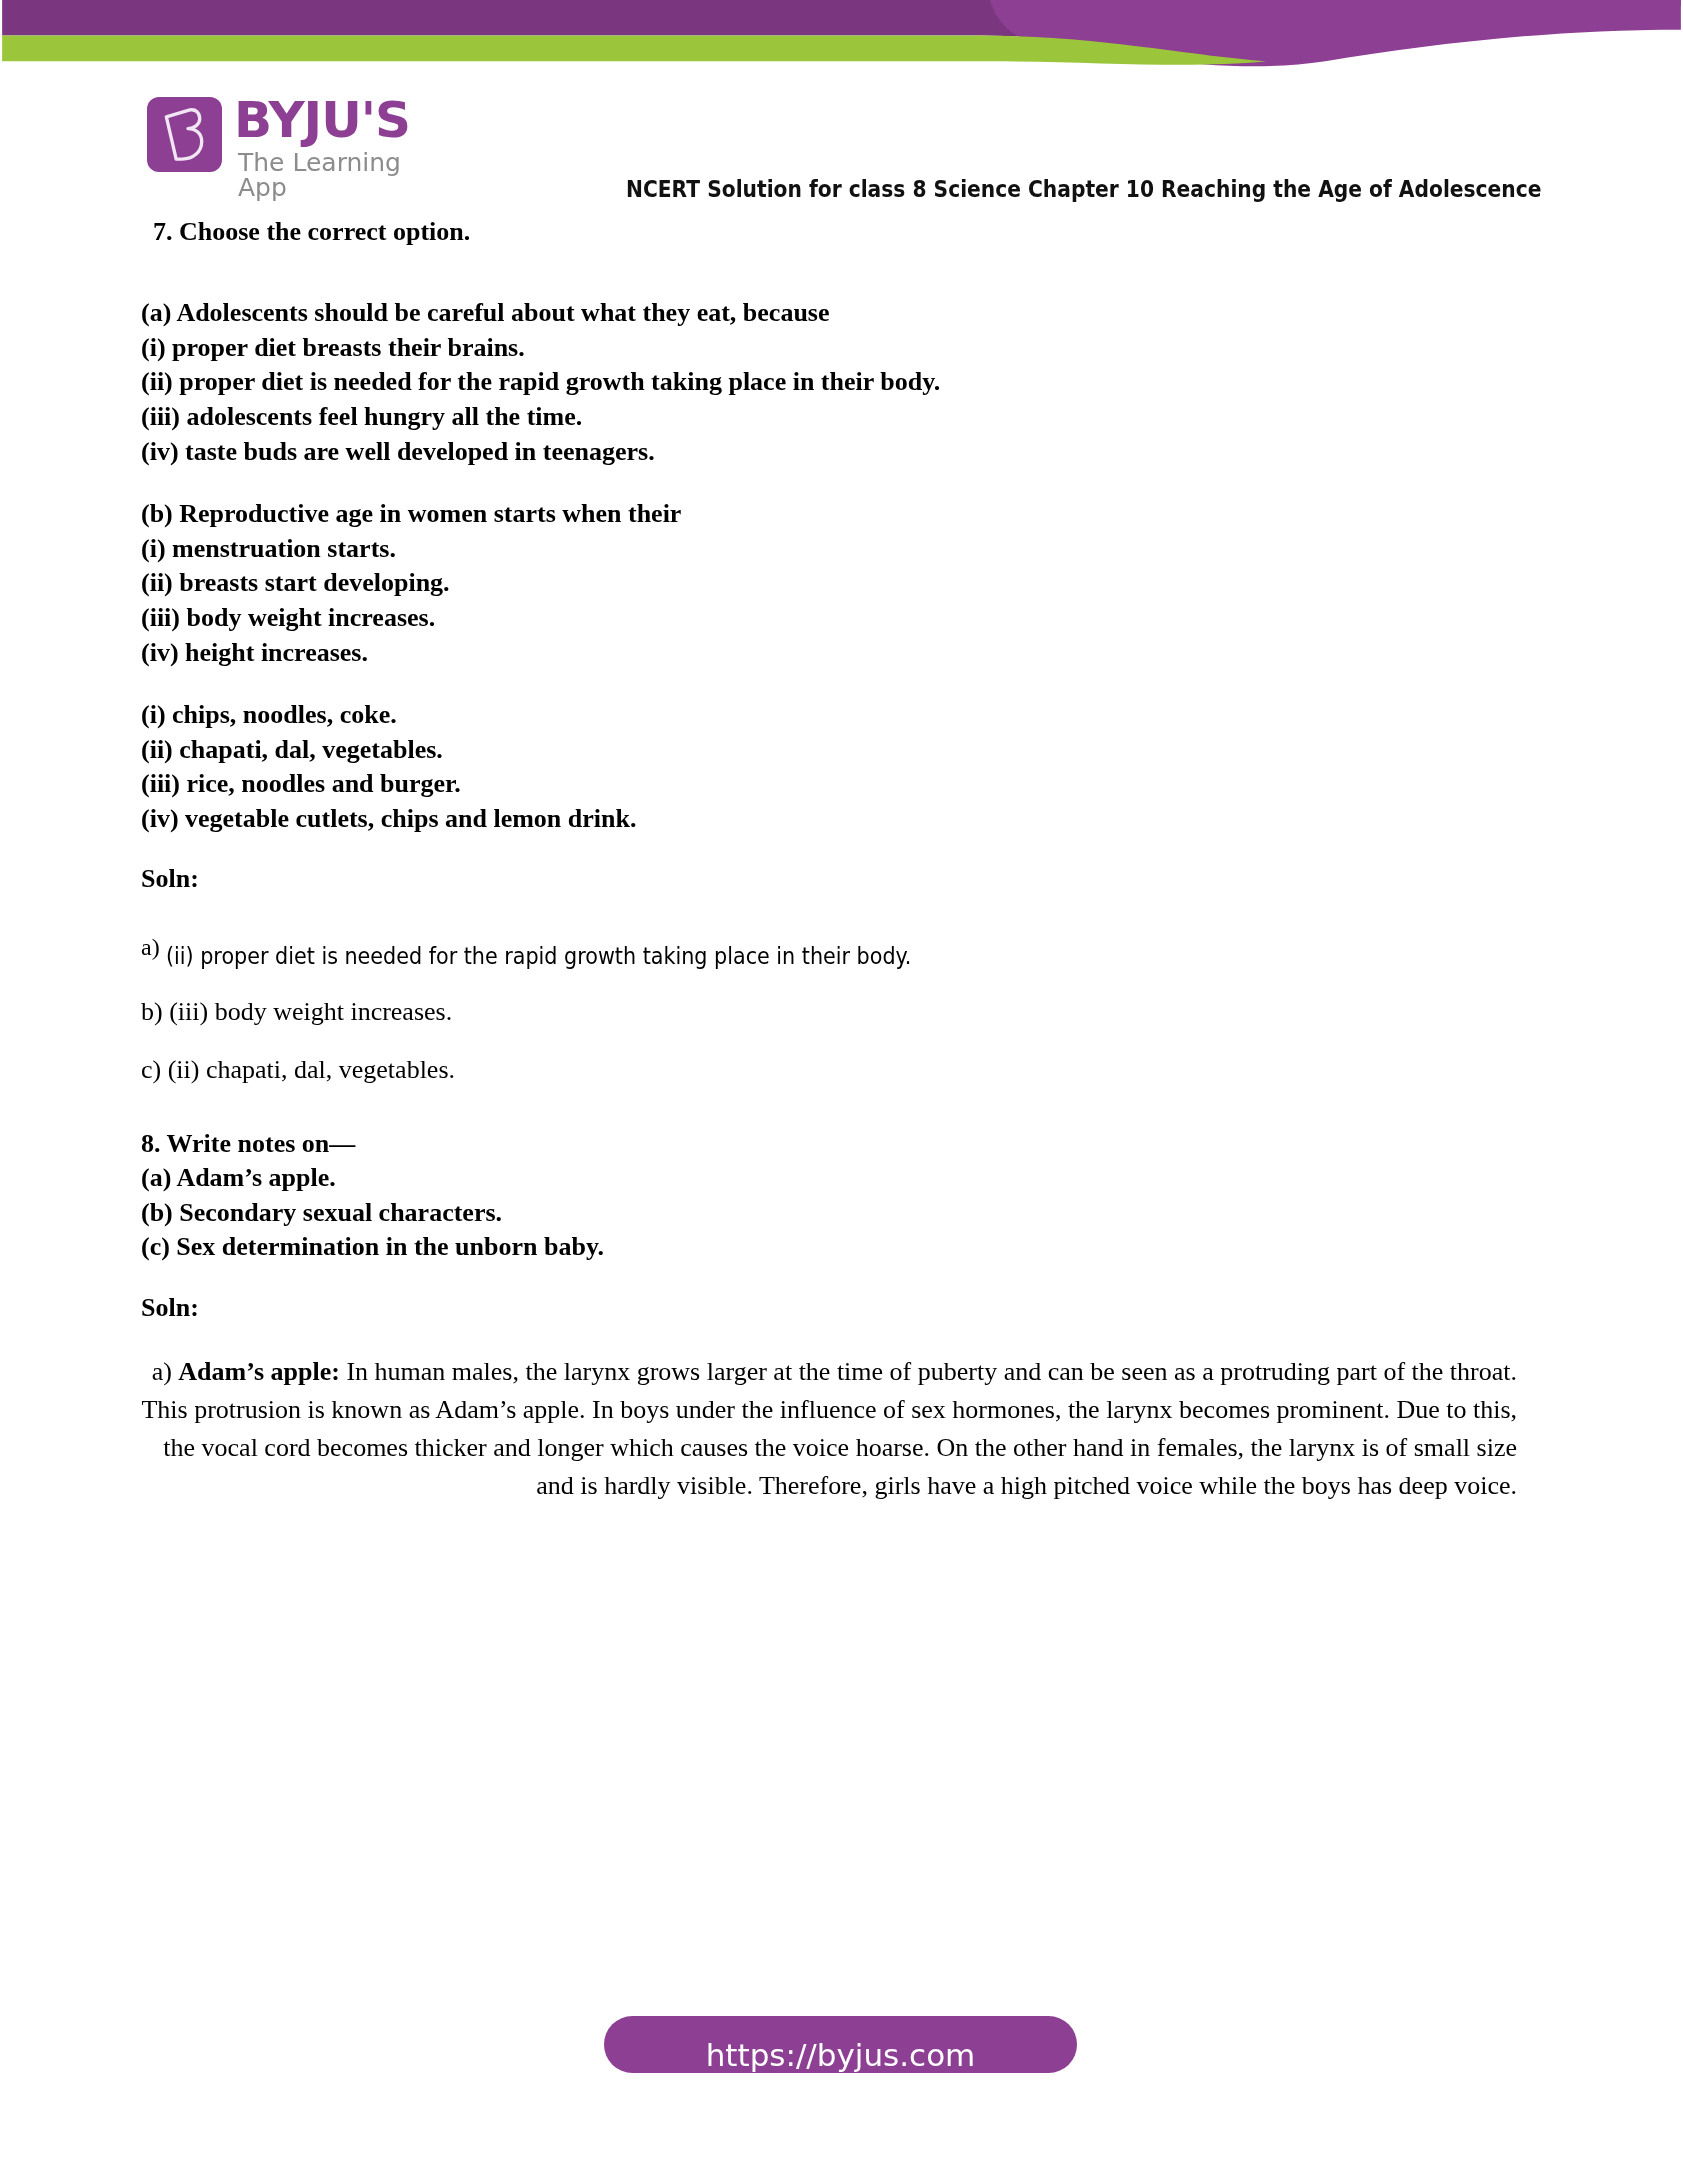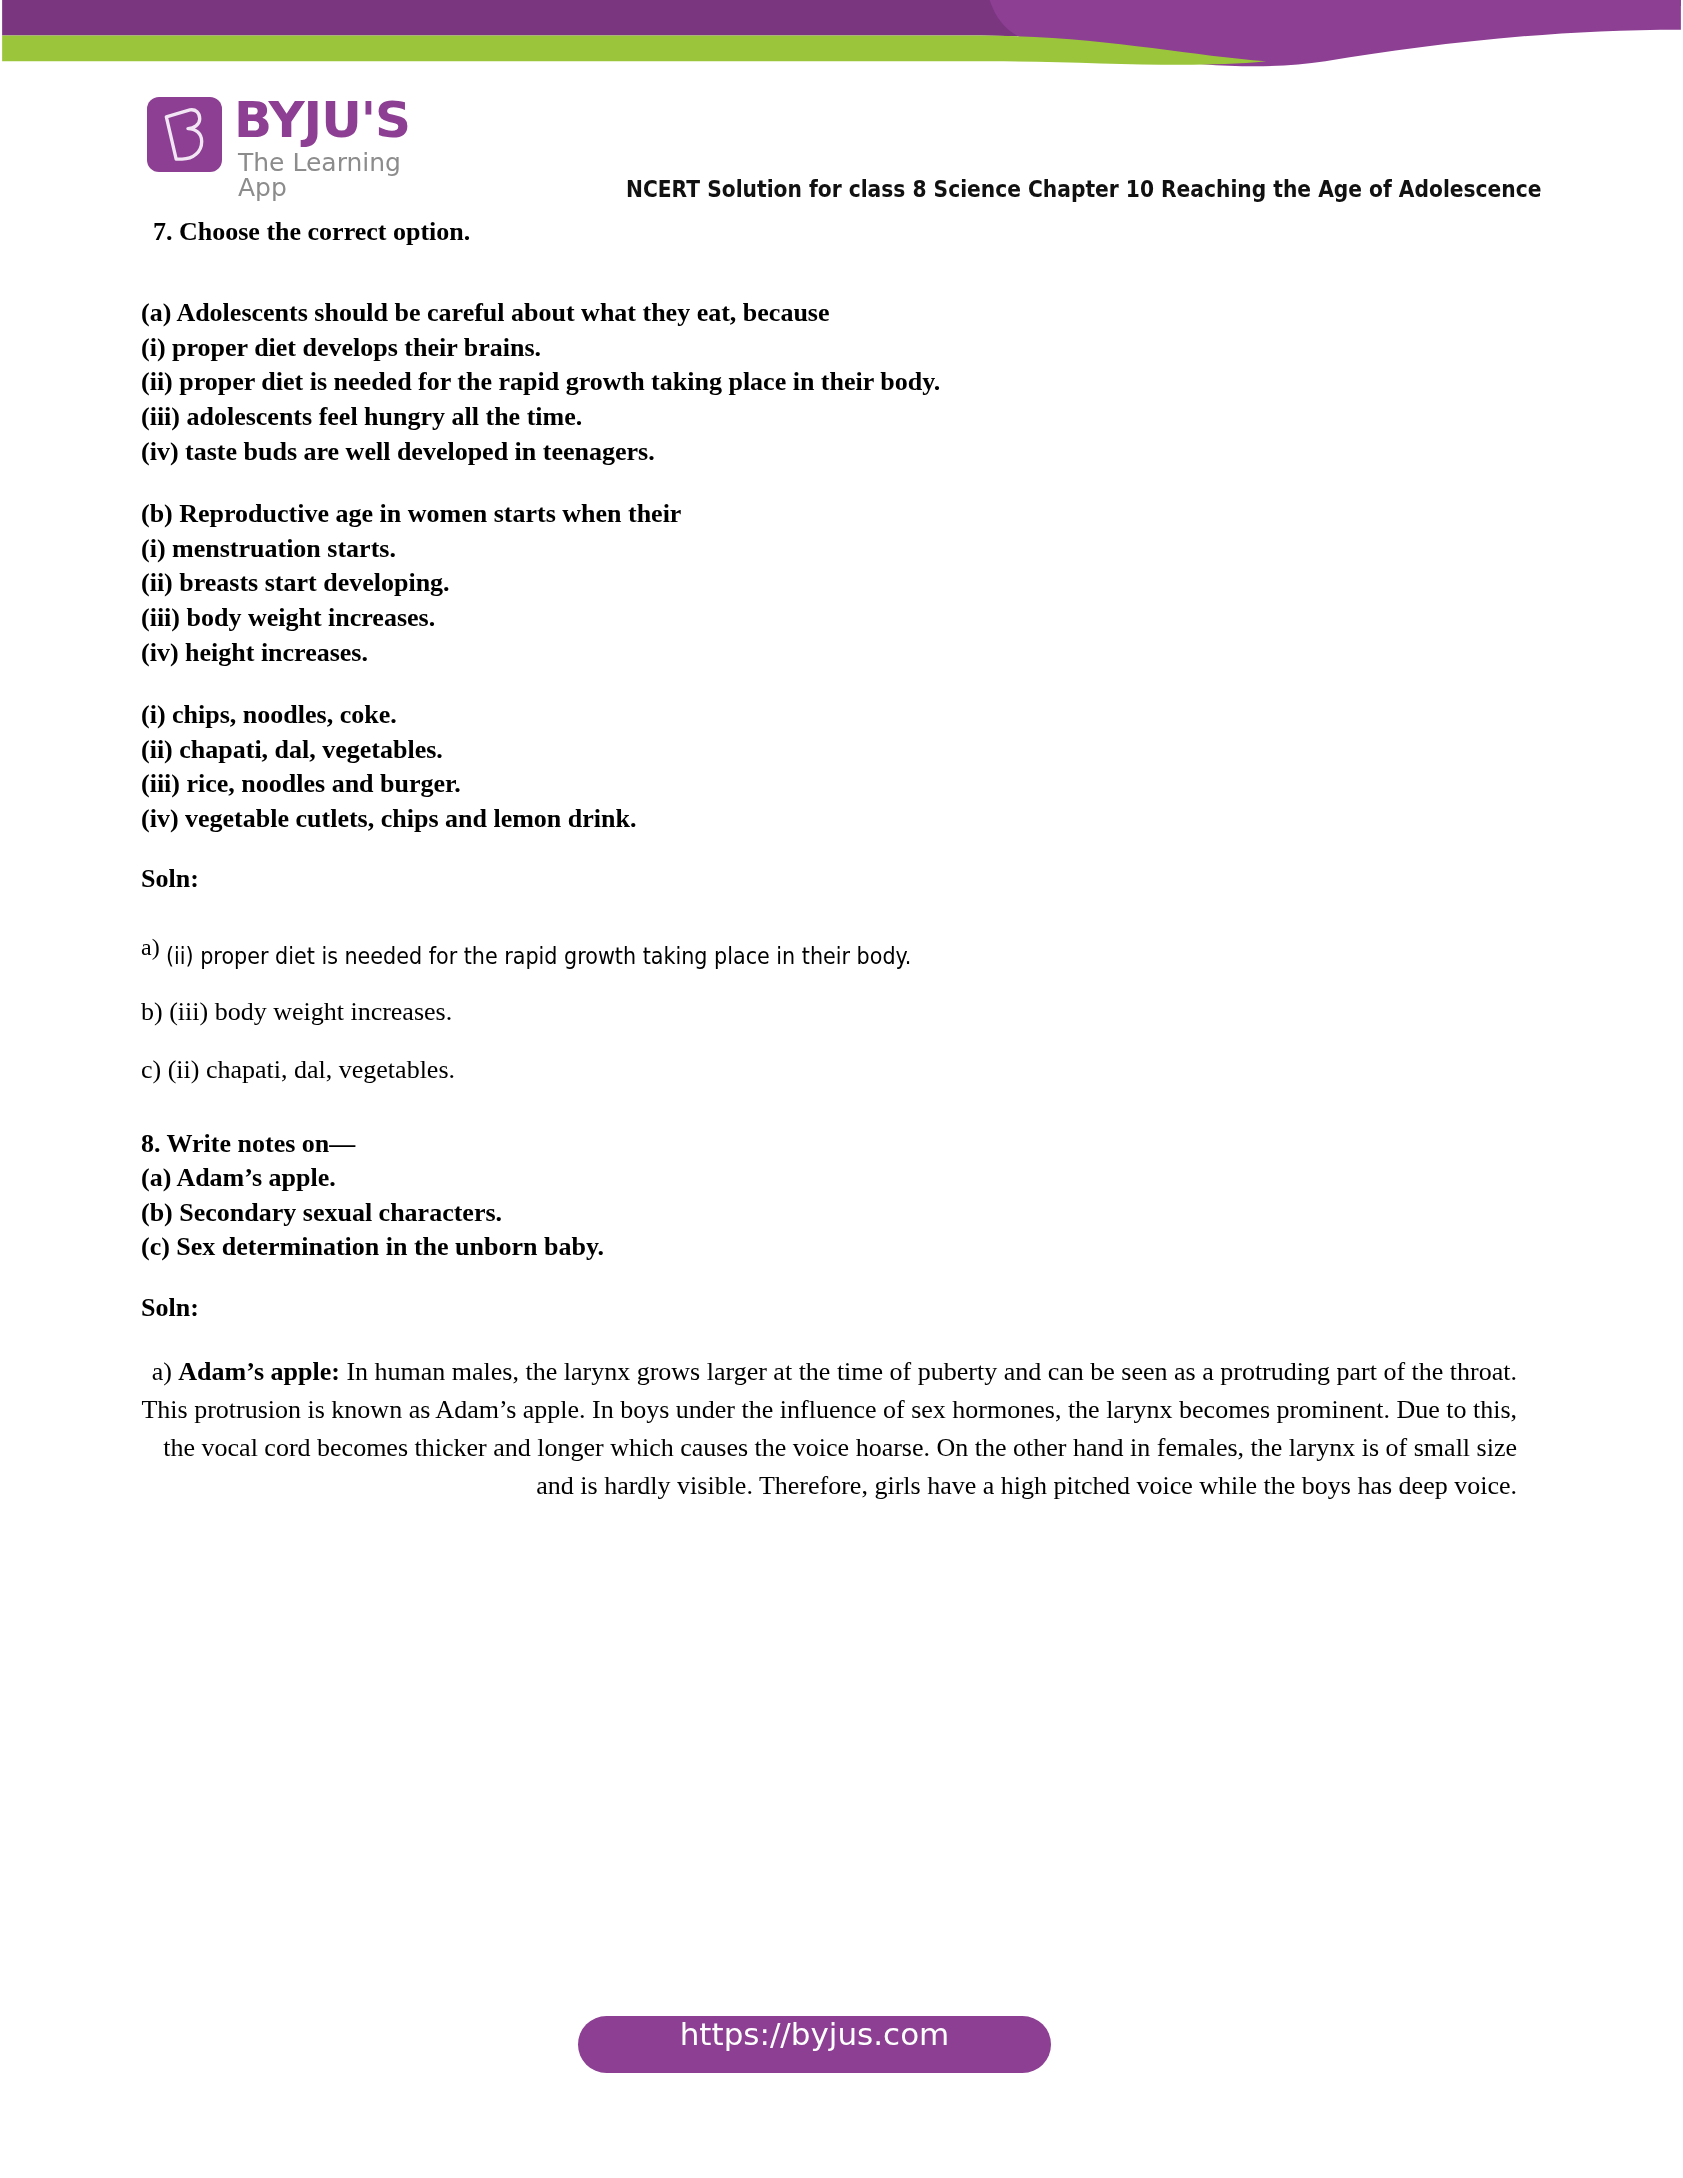--- a/index.html
+++ b/index.html
@@ -151,26 +151,26 @@
     margin: 0;
     line-height: 1.46;
     text-align: right;
     width: 1376px;
   }
   .para b { font-weight: 700; }
 
   
   #footer-pill {
     position: absolute;
-    left: 578px; top: 2016px;
+    left: 604px; top: 2016px;
     width: 473px; height: 57px;
     background: #8d3f93;
     border-radius: 29px;
     display: flex;
-    align-items: flex-start;
+    align-items: flex-end;
     justify-content: center;
   }
   #footer-pill span {
     font-family: "DejaVu Sans", sans-serif;
     font-size: 31px;
     color: #ffffff;
     letter-spacing: 0px;
   }
 </style>
 </head>
@@ -198,21 +198,21 @@
 </div>
 
 <div id="content">
 
   <p class="q-head">7. Choose the correct option.</p>
 
   <div class="spacer-lg"></div>
 
   <div class="q-block">
     <span class="line">(a) Adolescents should be careful about what they eat, because</span>
-    <span class="line">(i) proper diet develops their brains.</span>
+    <span class="line">(i) proper diet breasts their brains.</span>
     <span class="line">(ii) proper diet is needed for the rapid growth taking place in their body.</span>
     <span class="line">(iii) adolescents feel hungry all the time.</span>
     <span class="line">(iv) taste buds are well developed in teenagers.</span>
   </div>
 
   <div class="spacer-md"></div>
 
   <div class="q-block">
     <span class="line">(b) Reproductive age in women starts when their</span>
     <span class="line">(i) menstruation starts.</span>

